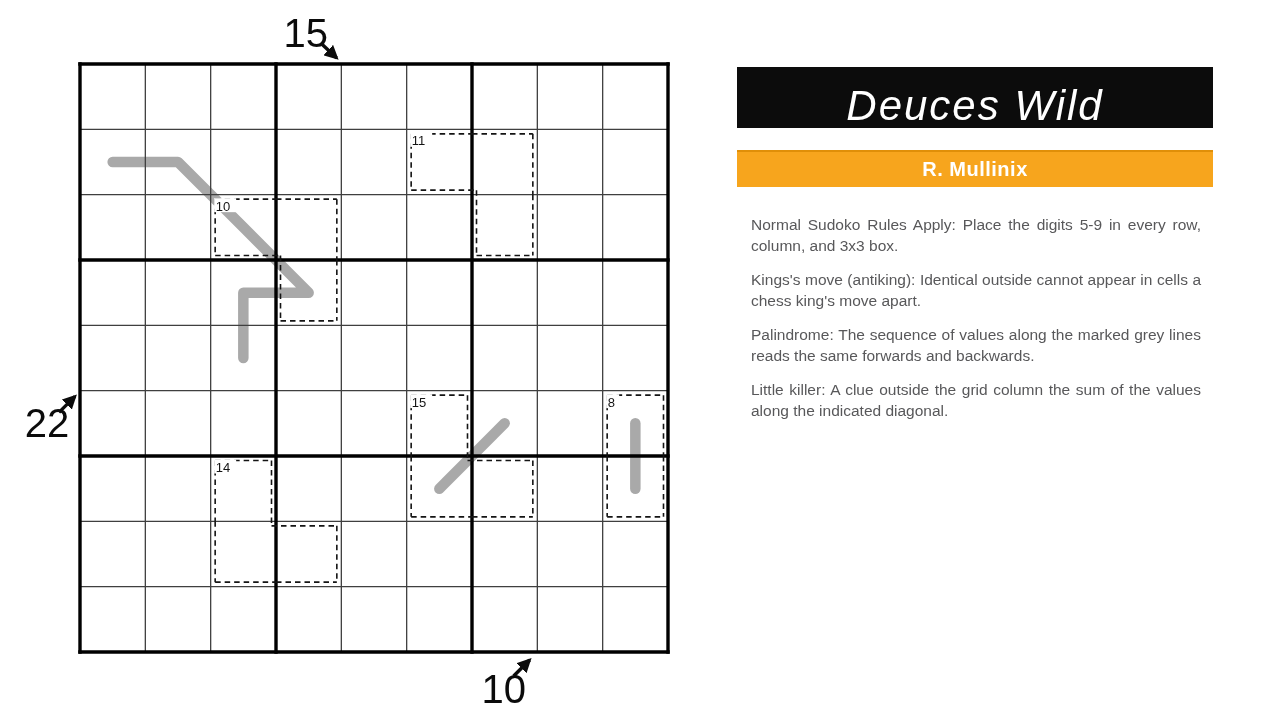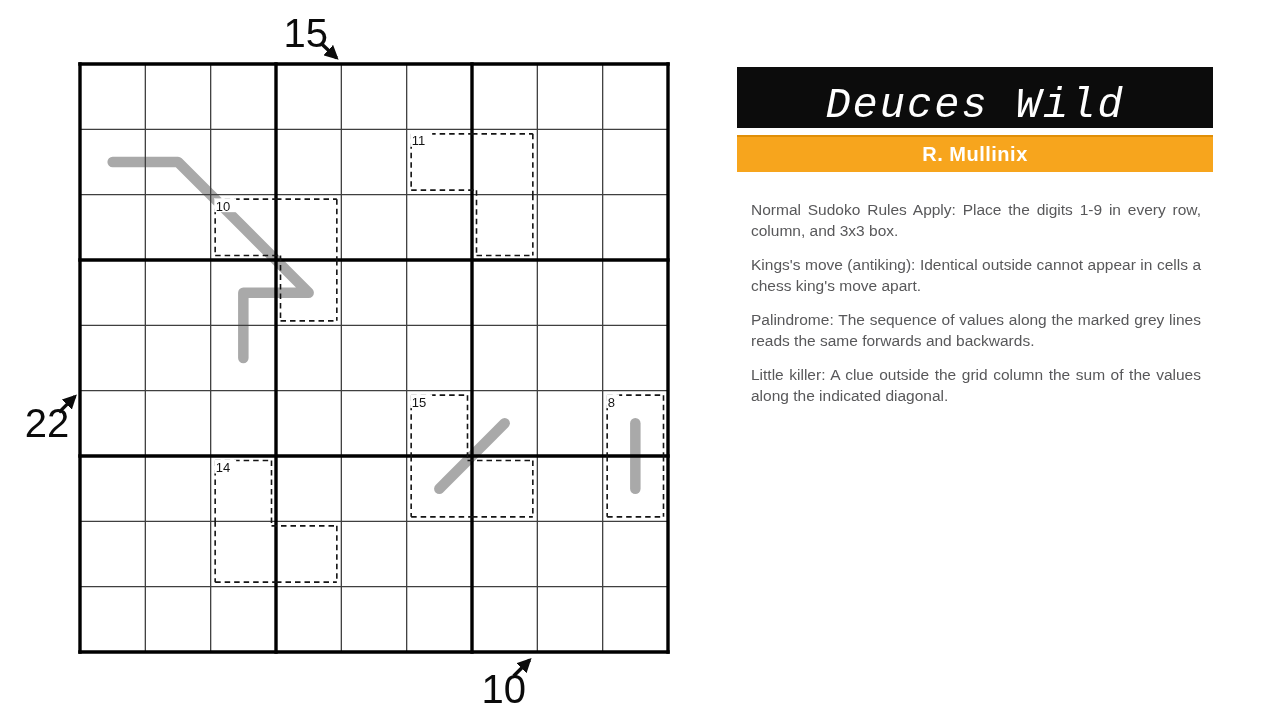--- a/index.html
+++ b/index.html
@@ -1,24 +1,24 @@
 <!DOCTYPE html>
 <html style="--accent: #F7A51D; --accent-dark: #E08F08; --bar-black: #0C0C0C; --text-grey: #58585A;"><head>
 <meta charset="utf-8">
 <style>
   html,body{margin:0;padding:0;background:#fff;}
   .stage{position:relative;width:1280px;height:720px;background:#ffffff;overflow:hidden;}
   #grid-svg{position:absolute;left:0;top:0;}
   .panel{position:absolute;left:737px;top:67px;width:476px;}
   .title-bar{height:61px;background:var(--bar-black,#0c0c0c);display:flex;align-items:center;justify-content:center;}
   .title-bar span{
-    color:#fff;font-family:Liberation Mono, monospace;font-style:italic;
+    color:#fff;font-family:Liberation Sans, sans-serif;font-style:italic;
     font-size:42px;letter-spacing:2px;white-space:nowrap;margin-top:16px;
   }
-  .author-bar{margin-top:7px;height:35px;background:var(--accent,#f7a51d);
+  .author-bar{margin-top:22px;height:35px;background:var(--accent,#f7a51d);
     border-top:2px solid var(--accent-dark,#de8f06);
     display:flex;align-items:center;justify-content:center;}
   .author-bar span{color:#fff;font-family:"Liberation Sans",sans-serif;
     font-weight:bold;font-size:20px;letter-spacing:.5px;}
   .rules{margin-top:27px;padding:0 12px 0 14px;
     font-family:"Liberation Sans",sans-serif;font-size:15.5px;line-height:21px;
     color:var(--text-grey,#58585a);text-align:justify;}
   .rules p{margin:0 0 13px 0;}
   .lk-text{font-family:"Liberation Sans",sans-serif;font-size:40px;fill:#0b0b0b;}
   .cage-label{font-family:"Liberation Sans",sans-serif;font-size:13px;fill:#141414;}
@@ -137,19 +137,19 @@
     </svg>
 
   <div class="panel">
     <div class="title-bar">
       <span>Deuces Wild</span>
     </div>
     <div class="author-bar">
       <span>R. Mullinix</span>
     </div>
     <div class="rules" id="rules">
-        <p>Normal Sudoko Rules Apply: Place the digits 1-9 in every row, column, and 3x3 box.</p>
+        <p>Normal Sudoko Rules Apply: Place the digits 5-9 in every row, column, and 3x3 box.</p>
         <p>Kings's move (antiking): Identical outside cannot appear in cells a chess king's move apart.</p>
         <p>Palindrome: The sequence of values along the marked grey lines reads the same forwards and backwards.</p>
         <p>Little killer: A clue outside the grid column the sum of the values along the indicated diagonal.</p>
       </div>
   </div>
 </div>
 
 </body></html>

